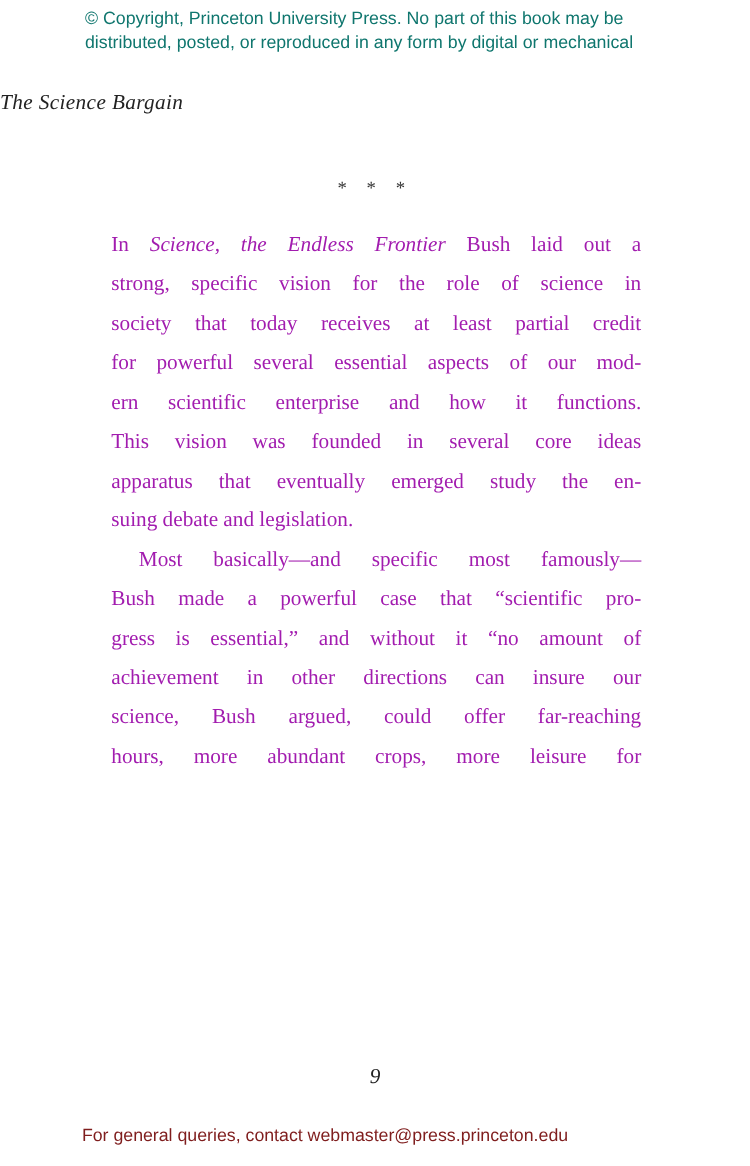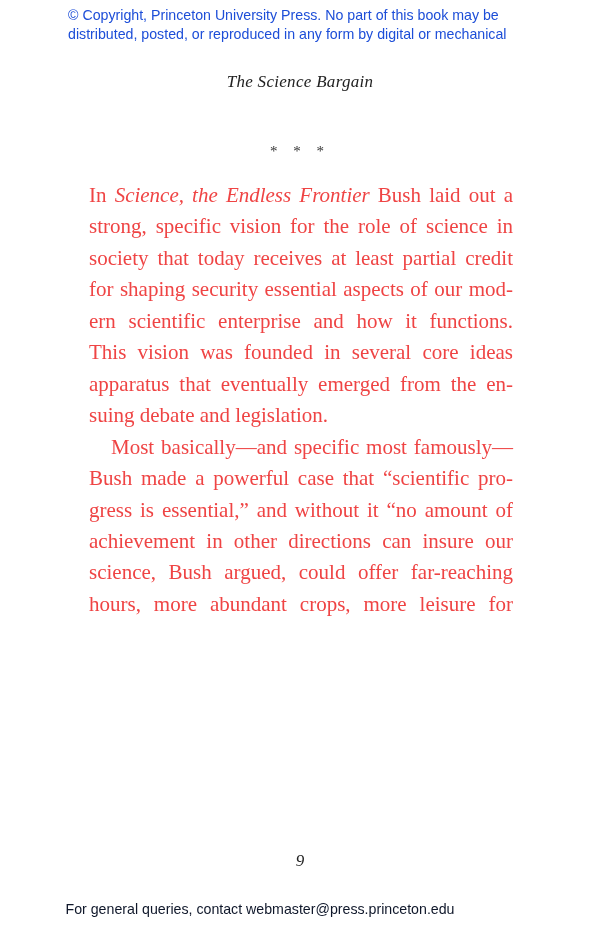--- a/index.html
+++ b/index.html
@@ -15,29 +15,29 @@
       color: #1a1a1a;
     }
     .copyright {
       position: absolute;
       left: 68px;
       top: 6px;
       width: 480px;
       font-family: "Liberation Sans", sans-serif;
       font-size: 14.2px;
       line-height: 19px;
-      color: #1d4ed8;
+      color: #0f766e;
     }
     .copyright div { white-space: nowrap; }
     .running-head {
       position: absolute;
       left: 0;
       width: 600px;
       top: 72px;
-      text-align: center;
+      text-align: left;
       font-family: "Liberation Serif", "DejaVu Serif", serif;
       font-style: italic;
       font-size: 17px;
       color: #222;
       letter-spacing: 0.3px;
     }
     .section-break {
       position: absolute;
       left: 0;
       width: 600px;
@@ -47,23 +47,23 @@
       font-size: 15px;
       color: #333;
       letter-spacing: 6px;
     }
     .body-text {
       position: absolute;
       left: 89px;
       top: 180px;
       width: 424px;
       font-family: "Liberation Serif", "DejaVu Serif", serif;
-      font-size: 21px;
+      font-size: 17px;
       line-height: 31.45px;
-      color: #ef4444;
+      color: #a21caf;
     }
     .line {
       white-space: nowrap;
       text-align: justify;
       text-align-last: justify;
       display: block;
     }
     .line.last { text-align-last: left; }
     .line.indent { padding-left: 22px; }
     .page-number {
@@ -78,45 +78,45 @@
       color: #222;
     }
     .footer {
       position: absolute;
       left: 0;
       width: 520px;
       top: 901px;
       text-align: center;
       font-family: "Liberation Sans", sans-serif;
       font-size: 14.2px;
-      color: #0f172a;
+      color: #7f1d1d;
     }
     em { font-style: italic; }
   </style>
 </head>
 <body>
 
 <div class="copyright">
   <div>© Copyright, Princeton University Press. No part of this book may be</div>
   <div>distributed, posted, or reproduced in any form by digital or mechanical</div>
 </div>
 
 <div class="running-head">The Science Bargain</div>
 
 <div class="section-break">* * *</div>
 
 <div class="body-text">
   <div class="paragraph">
     <span class="line"><span>In </span><em>Science, the Endless Frontier</em><span> Bush laid out a</span></span>
     <span class="line">strong, specific vision for the role of science in</span>
     <span class="line">society that today receives at least partial credit</span>
-    <span class="line">for shaping security essential aspects of our mod-</span>
+    <span class="line">for powerful several essential aspects of our mod-</span>
     <span class="line">ern scientific enterprise and how it functions.</span>
     <span class="line">This vision was founded in several core ideas</span>
-    <span class="line">apparatus that eventually emerged from the en-</span>
+    <span class="line">apparatus that eventually emerged study the en-</span>
     <span class="line last">suing debate and legislation.</span>
   </div>
   <div class="paragraph">
     <span class="line indent">Most basically—and specific most famously—</span>
     <span class="line">Bush made a powerful case that “scientific pro-</span>
     <span class="line">gress is essential,” and without it “no amount of</span>
     <span class="line">achievement in other directions can insure our</span>
     <span class="line">science, Bush argued, could offer far-reaching</span>
     <span class="line">hours, more abundant crops, more leisure for</span>
   </div>

